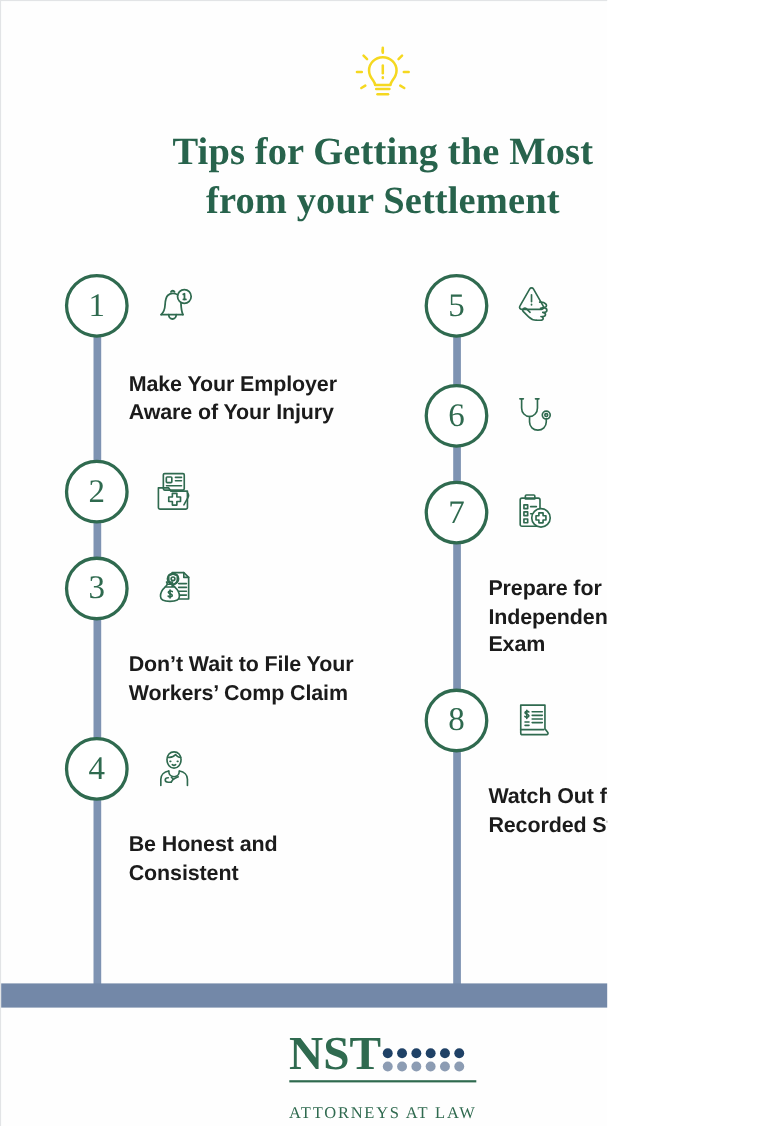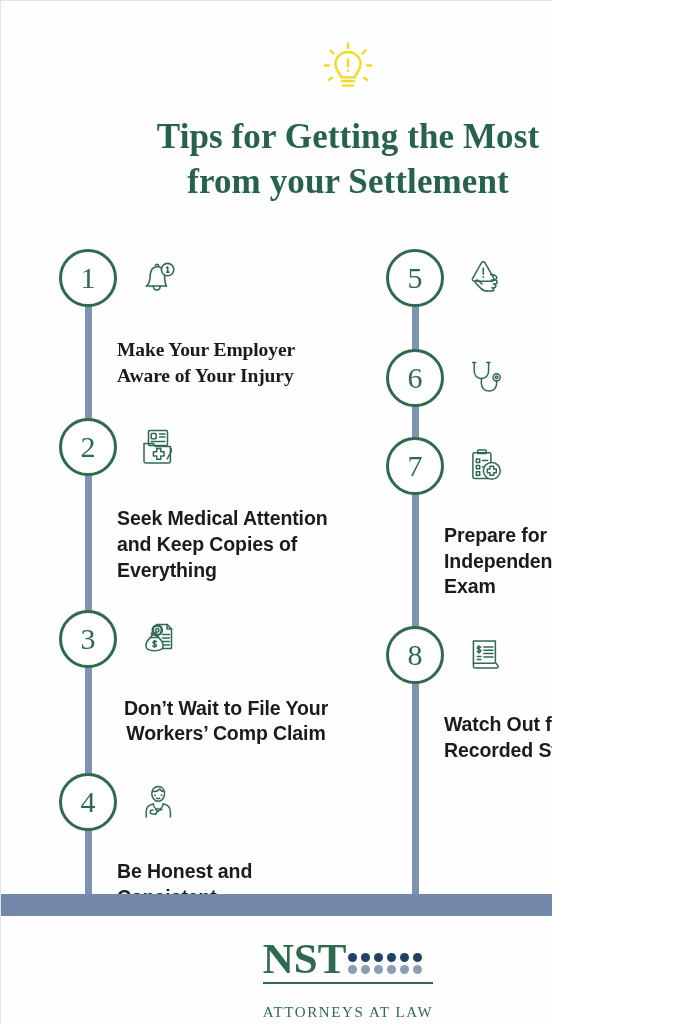--- a/index.html
+++ b/index.html
@@ -177,38 +177,37 @@
             <path d="M13.5 33 h19.8"></path>
             <path d="M31.5 22.8 c0.2 4.6 0.6 7.7 1.8 10.2"></path>
             <path d="M20.4 33 c0 2.3 1.5 4 3.4 4 1.9 0 3.4 -1.7 3.4 -4"></path>
             <path d="M22.4 12.4 a1.8 1.8 0 0 1 3.3 0"></path>
             <circle cx="34.6" cy="16.6" r="6.2"></circle>
             <path d="M33.6 14.6 l1.1 -0.6 v5.2"></path>
             <path d="M33.7 19.2 h2.3"></path>
           </svg>
         </span>
       </div>
-      <div class="tip-text" style="padding-top:26px;font-family:Liberation Serif, serif;">Make Your Employer Aware of Your Injury</div>
+      <div class="tip-text" style="padding-top:26px;">Make Your Employer Aware of Your Injury</div>
     </div>
 
     <div class="tip" style="margin-top:30px;">
       <div class="tip-head">
         <div class="num-circle">2</div>
         <span class="tip-icon">
           <svg width="50" height="50" viewBox="0 0 50 50" fill="none" stroke="#2f6a4f" stroke-width="1.5" stroke-linecap="round" stroke-linejoin="round">
             <rect x="15.5" y="8.5" width="19" height="15" rx="1.2"></rect>
             <rect x="18.2" y="11.6" width="5" height="5.2" rx="0.8"></rect>
             <path d="M26.5 12 h5.5 M26.5 15 h5.5 M18.4 19.6 h13.6"></path>
             <path d="M11 21.5 h9.2 l2.2 3 h15 v14.8 a1.6 1.6 0 0 1 -1.6 1.6 H12.6 a1.6 1.6 0 0 1 -1.6 -1.6 z"></path>
             <path d="M37.4 26 c1.4 1.4 1.1 3.4 0.2 4.9 l-3.4 6"></path>
             <path d="M20.4 29.8 h3.3 v-3.3 h4.1 v3.3 h3.3 v4.1 h-3.3 v3.3 h-4.1 v-3.3 h-3.3 z"></path>
           </svg>
         </span>
       </div>
-      <div class="tip-text" style="padding-top:26px;">Seek Medical Attention and Keep Copies of Everything</div>
     </div>
 
     <div class="tip" style="margin-top:26px;">
       <div class="tip-head">
         <div class="num-circle">3</div>
         <span class="tip-icon">
           <svg width="50" height="50" viewBox="0 0 50 50" fill="none" stroke="#2f6a4f" stroke-width="1.5" stroke-linecap="round" stroke-linejoin="round">
             <path d="M23.5 10.5 h10.6 l4.4 4.4 v19.6 H23.5 z"></path>
             <path d="M34.1 10.5 v4.4 h4.4"></path>
             <path d="M29.5 20.5 h7 M29.5 24 h7 M29.5 27.5 h7 M29.5 31 h7"></path>
@@ -216,21 +215,21 @@
             <path d="M24.3 11.8 l3.9 1.6 v3.2 c0 2.4 -1.7 4 -3.9 4.8 -2.2 -0.8 -3.9 -2.4 -3.9 -4.8 v-3.2 z"></path>
             <circle cx="24.3" cy="16.2" r="1.7"></circle>
             <path d="M17.3 23.6 l1.9 -2.5 h4.6 l1.9 2.5"></path>
             <path d="M19.2 21.1 l-0.8 -2 h5.4 l-0.8 2"></path>
             <path d="M17.3 23.6 c-2.9 2.6 -4.4 5.7 -4.4 8.4 0 3 2.4 4.7 8.6 4.7 6.2 0 8.6 -1.7 8.6 -4.7 0 -2.7 -1.5 -5.8 -4.4 -8.4 z" fill="#ffffff"></path>
             <path d="M23.6 27.8 c-0.6 -0.7 -3.6 -1 -3.6 0.7 0 1.7 3.6 1 3.6 2.8 0 1.7 -3 1.4 -3.7 0.6"></path>
             <path d="M21.6 26.4 v7.2"></path>
           </svg>
         </span>
       </div>
-      <div class="tip-text" style="padding-top:24px;text-align:center;">Don’t Wait to File Your Workers’ Comp Claim</div>
+      <div class="tip-text" style="padding-top:24px;">Don’t Wait to File Your Workers’ Comp Claim</div>
     </div>
 
     <div class="tip" style="margin-top:26px;">
       <div class="tip-head">
         <div class="num-circle">4</div>
         <span class="tip-icon">
           <svg width="50" height="50" viewBox="0 0 50 50" fill="none" stroke="#2f6a4f" stroke-width="1.5" stroke-linecap="round" stroke-linejoin="round">
             <path d="M18.8 16.5 c0 -4.2 2.7 -7 6.4 -7 3.7 0 6.4 2.8 6.4 7 0 4.4 -2.9 7.8 -6.4 7.8 -3.5 0 -6.4 -3.4 -6.4 -7.8 z"></path>
             <path d="M19.4 14.4 c2.5 0.4 5.8 -0.5 7.3 -2.4 1 1.6 2.8 2.5 4.6 2.6"></path>
             <path d="M21.6 18.2 h0.6 M28.2 18.2 h0.6"></path>

